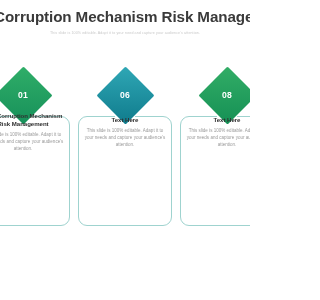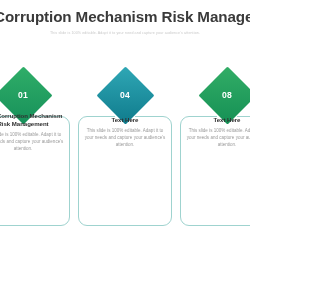--- a/index.html
+++ b/index.html
@@ -97,21 +97,21 @@
         <p class="card-heading">Anti Corruption Mechanism Risk Management</p>
         <p class="card-text">This slide is 100% editable. Adapt it to your needs and capture your audience's attention.</p>
       </div>
     </div>
 
     <div class="card card-2">
       <div class="panel"></div>
       <div class="notch"></div>
       <div class="diamond-wrap">
         <div class="diamond" id="dia-1" style="background: linear-gradient(135deg, rgb(47, 167, 181) 0%, rgb(15, 123, 140) 100%);"></div>
-        <div class="diamond-num">04</div>
+        <div class="diamond-num">06</div>
       </div>
       <div class="panel-body">
         <p class="card-heading">Text Here</p>
         <p class="card-text">This slide is 100% editable. Adapt it to your needs and capture your audience's attention.</p>
       </div>
     </div>
 
     <div class="card card-3">
       <div class="panel"></div>
       <div class="notch"></div>

